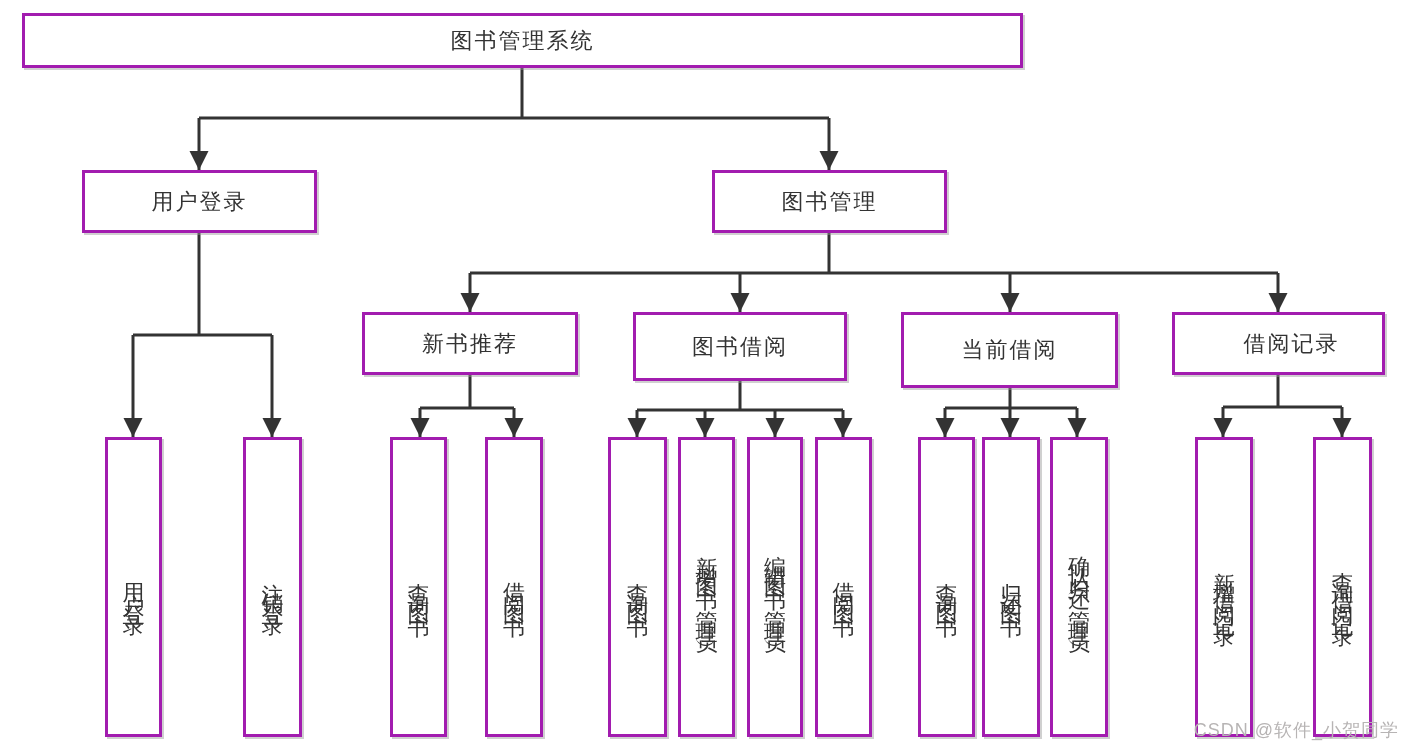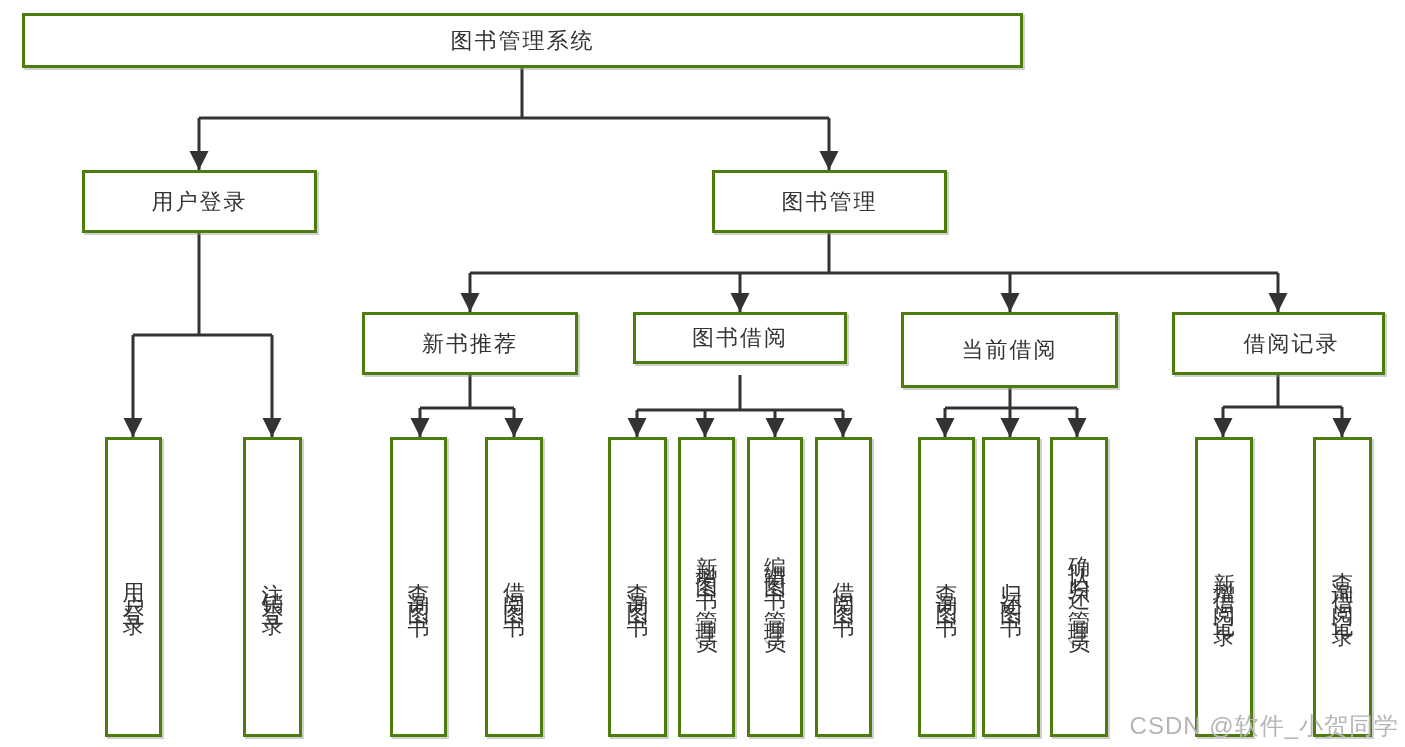--- a/index.html
+++ b/index.html
@@ -12,21 +12,21 @@
     overflow: hidden;
   }
   .connector-layer {
     position: absolute;
     left: 0; top: 0;
     width: 1405px; height: 747px;
   }
   .node {
     position: absolute;
     box-sizing: border-box;
-    border: 3px solid #4d7c0f;
+    border: 3px solid #a21caf;
     background: #ffffff;
     color: #333333;
     display: flex;
     align-items: center;
     justify-content: center;
     box-shadow: 2px 2px 0 rgba(150,150,150,0.45);
   }
   .node .hlabel {
     font-size: 22px;
     letter-spacing: 2px;
@@ -36,21 +36,21 @@
     writing-mode: vertical-rl;
     font-size: 22px;
     letter-spacing: 11px;
     line-height: 1;
     white-space: nowrap;
   }
   .watermark {
     position: absolute;
     right: 6px;
     bottom: 5px;
-    font-size: 24px;
+    font-size: 18px;
     letter-spacing: 1px;
     color: #b7b4b4;
     white-space: nowrap;
   }
 </style>
 </head>
 <body>
 
 <div class="canvas">
 
@@ -99,21 +99,21 @@
   <div class="node" style="left:82px; top:170px; width:235px; height:63px;">
     <span class="hlabel">用户登录</span>
   </div>
   <div class="node" style="left:362px; top:312px; width:216px; height:63px;">
     <span class="hlabel">新书推荐</span>
   </div>
 
   <div class="node" style="left:712px; top:170px; width:235px; height:63px;">
     <span class="hlabel">图书管理</span>
   </div>
-  <div class="node" style="left:633px; top:312px; width:214px; height:52px;text-align:right;">
+  <div class="node" style="left:633px; top:312px; width:214px; height:69px;text-align:right;">
     <span class="hlabel">图书借阅</span>
   </div>
   <div class="node" style="left:901px; top:312px; width:217px; height:76px;">
     <span class="hlabel">当前借阅</span>
   </div>
   <div class="node" style="left:1172px; top:312px; width:213px; height:63px;padding-left:26px;">
     <span class="hlabel">借阅记录</span>
   </div>
 
   <div class="node" style="left:105px; top:437px; width:57px; height:300px;">

